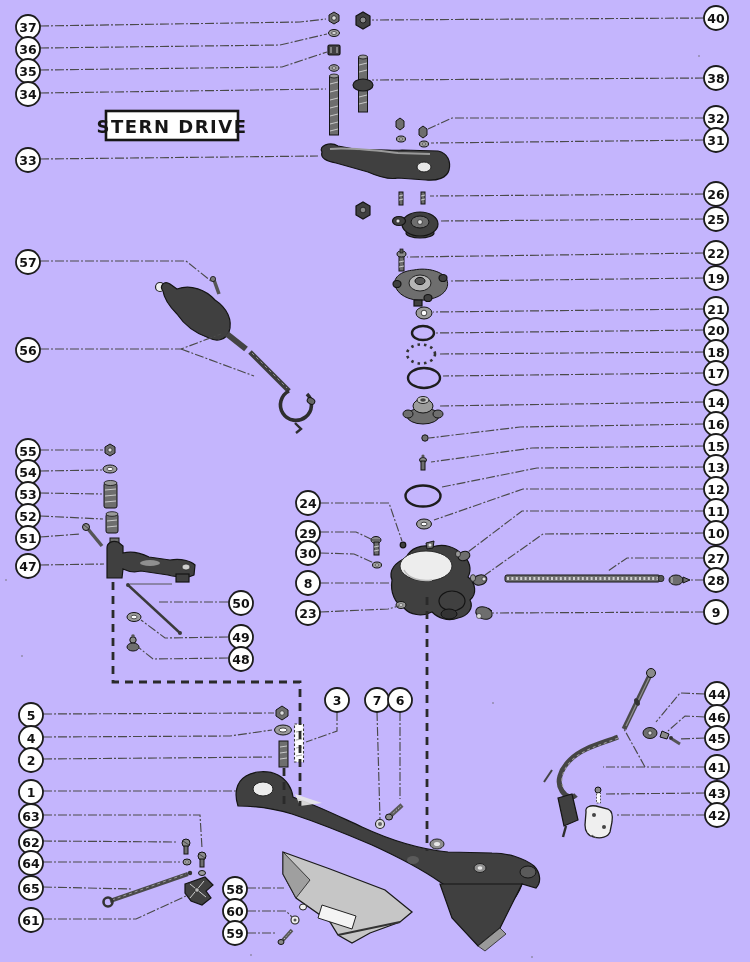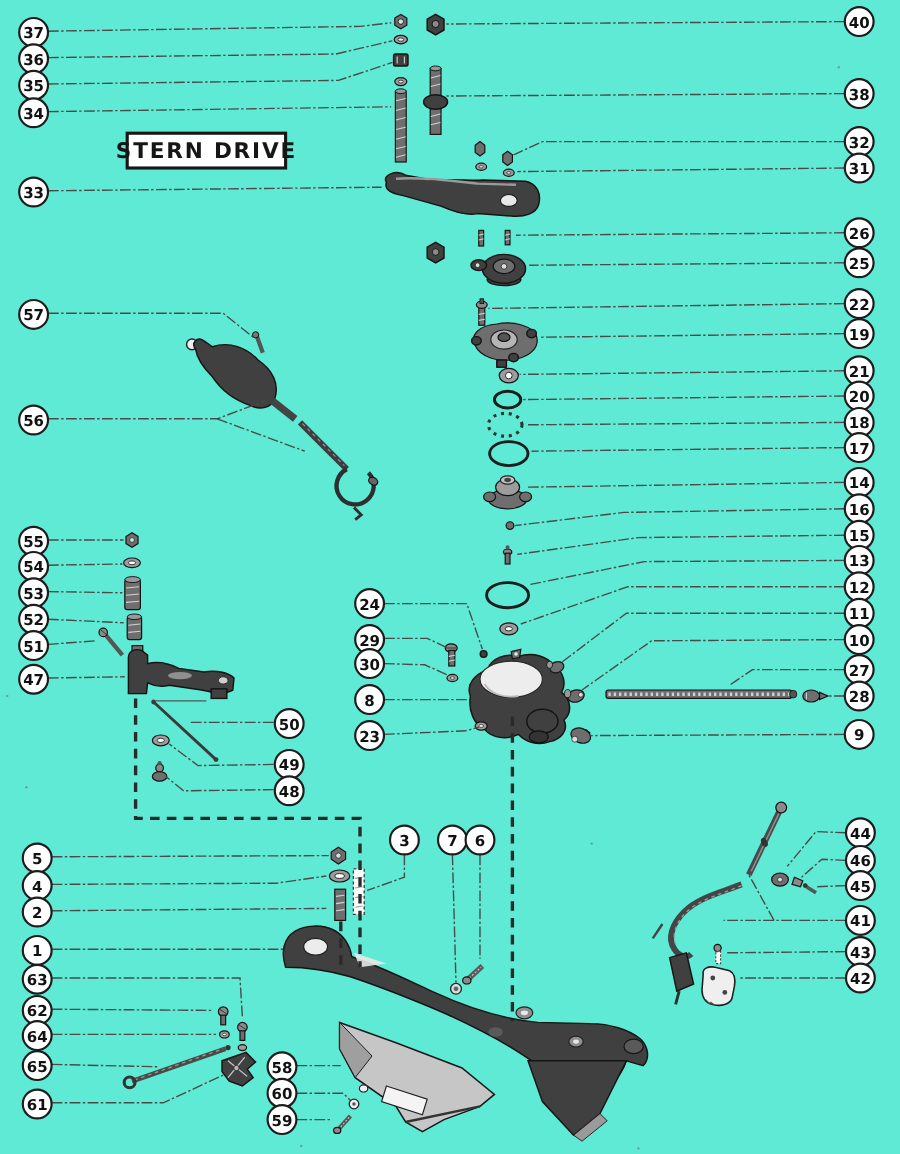--- a/index.html
+++ b/index.html
@@ -1,16 +1,16 @@
 <!DOCTYPE html>
 <html><head>
 <meta charset="utf-8">
 <style>
   html,body{margin:0;padding:0;background:#e8e8e8;}
-  #page{width:750px;height:962px;background:#5eead4;position:relative;margin:0 auto;overflow:hidden;}
+  #page{width:750px;height:962px;background:#c4b5fd;position:relative;margin:0 auto;overflow:hidden;}
   svg{display:block;}
   .leader{fill:none;stroke:#4a4a4a;stroke-width:1.15;stroke-dasharray:9 2 2 2;}
   .axis{fill:none;stroke:#2a2a2a;stroke-width:2.8;stroke-dasharray:8 6;}
   .callout-circle{fill:#ffffff;stroke:#1c1c1c;stroke-width:1.8;}
   .callout-num{font:bold 12.5px "DejaVu Sans", sans-serif;text-anchor:middle;dominant-baseline:central;fill:#111;}
   .title-box{fill:#ffffff;stroke:#161616;stroke-width:2.6;}
   .title-text{font:bold 18px "DejaVu Sans", sans-serif;letter-spacing:1.5px;text-anchor:middle;dominant-baseline:central;fill:#161616;}
   .dk{fill:#404040;stroke:#141414;stroke-width:1.2;}
   .md{fill:#6e6e6e;stroke:#141414;stroke-width:1;}
   .lt{fill:#9c9c9c;stroke:#141414;stroke-width:1;}

